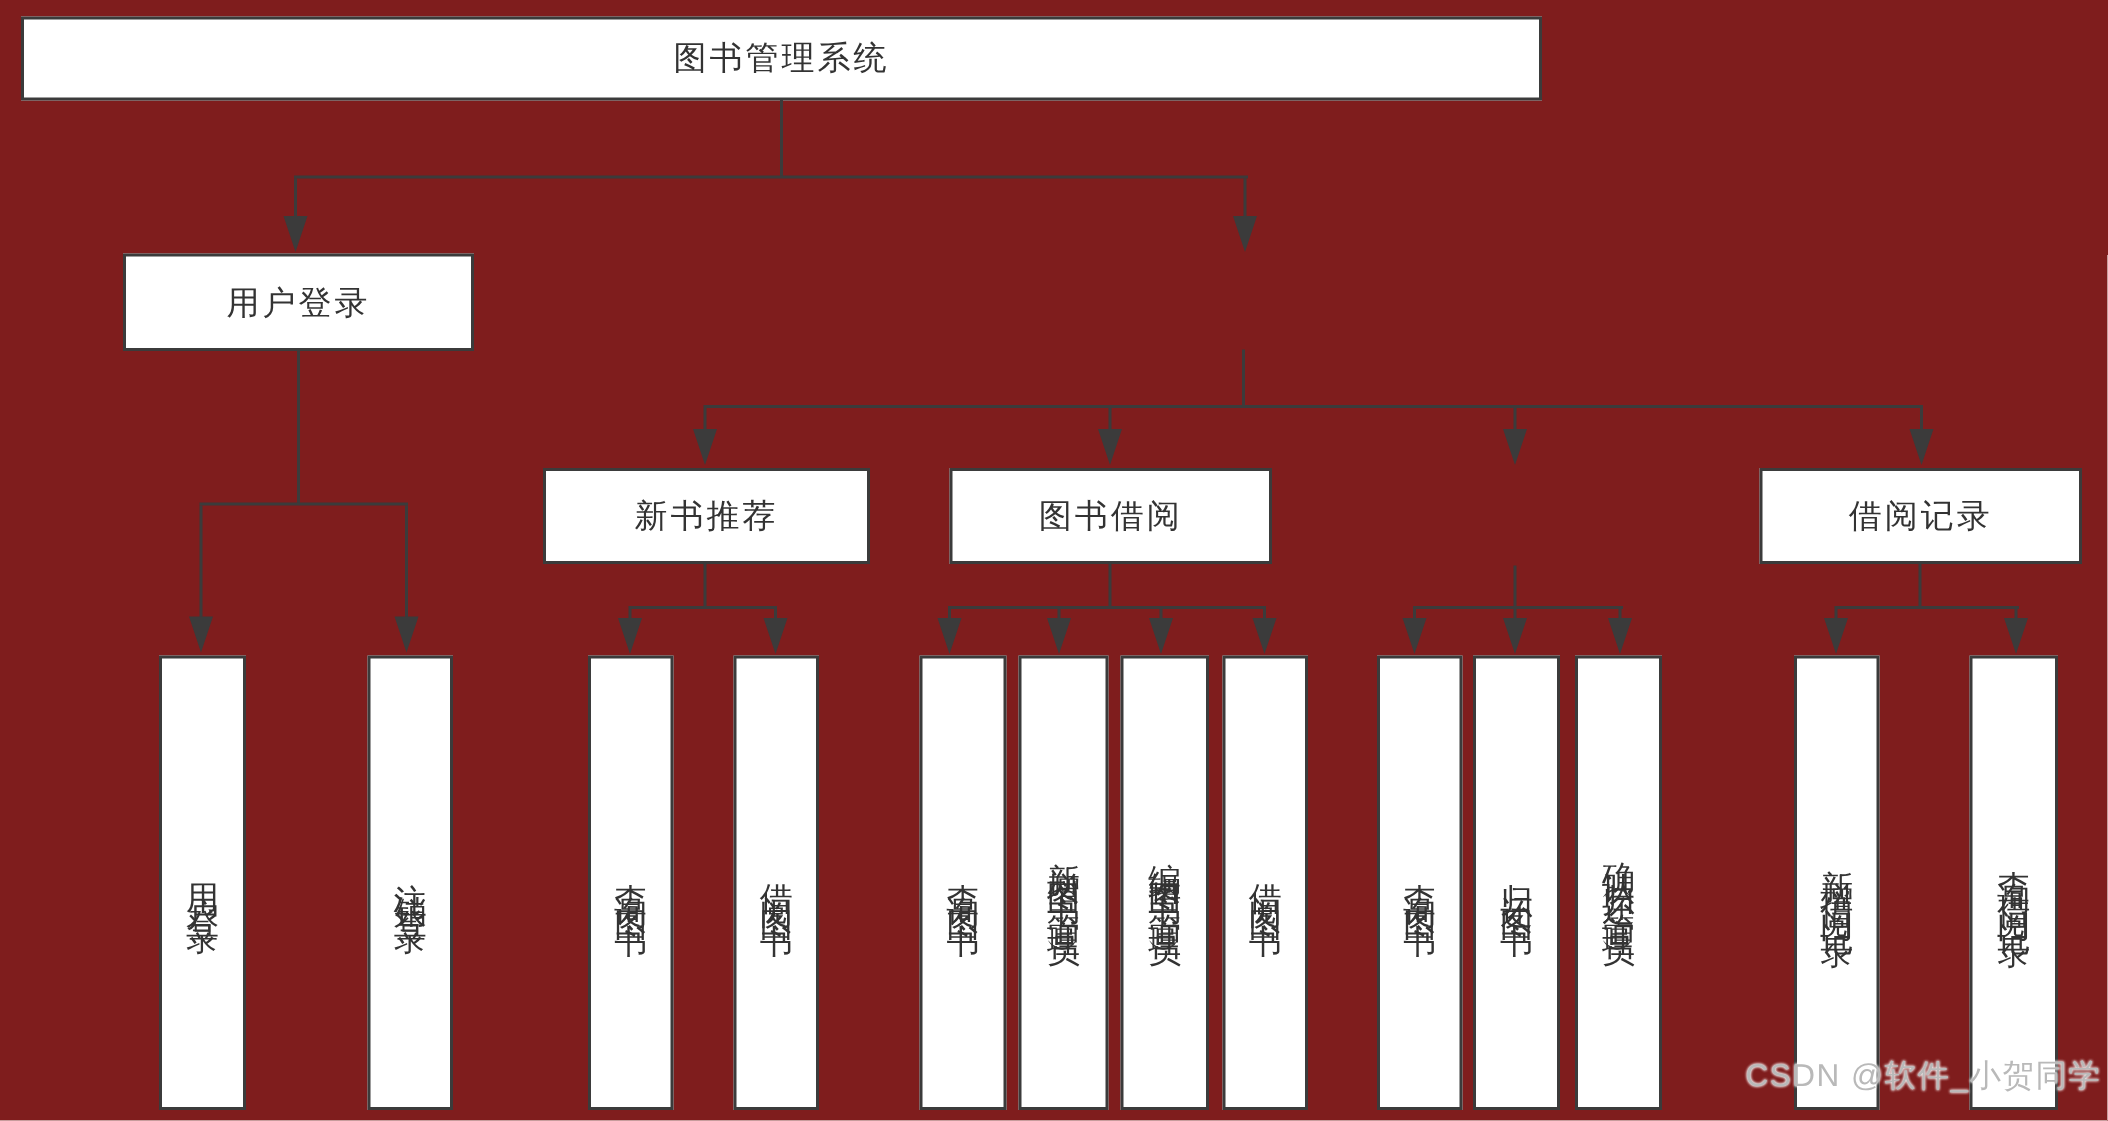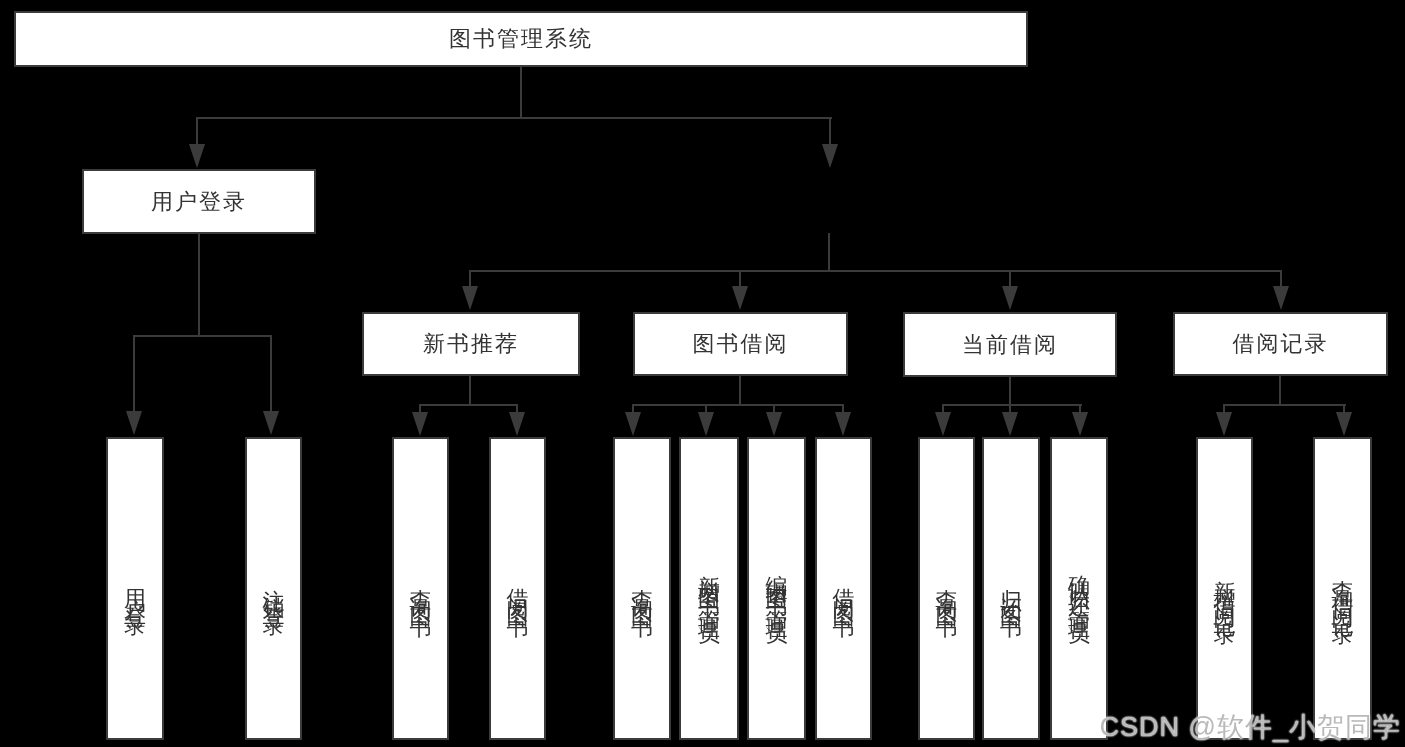--- a/index.html
+++ b/index.html
@@ -1,17 +1,17 @@
 <!DOCTYPE html>
 <html><head>
 <meta charset="utf-8">
 <style>
   html,body{margin:0;padding:0;background:#fff;}
   #stage{
-    position:relative;width:1405px;height:747px;background:#000000;overflow:hidden;
+    position:relative;width:1405px;height:747px;background:#7f1d1d;overflow:hidden;
     font-family:"Liberation Sans","DejaVu Sans",sans-serif;color:#333;
   }
   .box{
     position:absolute;box-sizing:border-box;border:2px solid #3b3b3b;background:#fff;
     display:flex;align-items:center;justify-content:center;
   }
   .h-box{font-size:22px;letter-spacing:2px;color:#333;}
   .v-box{
     font-size:22px;color:#333;
     writing-mode:vertical-rl;text-orientation:mixed;
@@ -20,21 +20,21 @@
   .ls6{letter-spacing:9px;}
   .ls9{letter-spacing:7px;}
   .h{position:absolute;height:2px;background:#3b3b3b;}
   .v{position:absolute;width:2px;background:#3b3b3b;}
   .arrow{
     position:absolute;width:0;height:0;
     border-left:8px solid transparent;border-right:8px solid transparent;
     border-top:24px solid #3b3b3b;
   }
   .watermark{
-    position:absolute;right:4px;bottom:2px;font-size:27px;letter-spacing:1px;
+    position:absolute;right:4px;bottom:16px;font-size:21px;letter-spacing:1px;
     color:#b9b9b9;text-shadow:0 0 2px #fff,0 0 2px #fff;white-space:nowrap;
   }
 </style>
 </head>
 <body>
 
 <div id="stage">
 
   <div class="box h-box" style="left:14px;top:11px;width:1014px;height:56px">
     <span>图书管理系统</span>
@@ -67,23 +67,20 @@
   <div class="v" style="left:1009px;top:272px;height:16px"></div>
   <div class="arrow" style="left:1002px;top:286px"></div>
   <div class="v" style="left:1280px;top:272px;height:16px"></div>
   <div class="arrow" style="left:1273px;top:286px"></div>
 
   <div class="box h-box" style="left:362px;top:312px;width:218px;height:64px">
     <span>新书推荐</span>
   </div>
   <div class="box h-box" style="left:633px;top:312px;width:215px;height:64px">
     <span>图书借阅</span>
-  </div>
-  <div class="box h-box" style="left:903px;top:312px;width:214px;height:65px">
-    <span>当前借阅</span>
   </div>
   <div class="box h-box" style="left:1173px;top:312px;width:215px;height:64px">
     <span>借阅记录</span>
   </div>
 
   <div class="v" style="left:469px;top:375px;height:31px"></div>
   <div class="h" style="left:419px;top:404px;width:99px"></div>
   <div class="v" style="left:419px;top:406px;height:6px"></div>
   <div class="arrow" style="left:412px;top:412px"></div>
   <div class="v" style="left:516px;top:406px;height:6px"></div>

